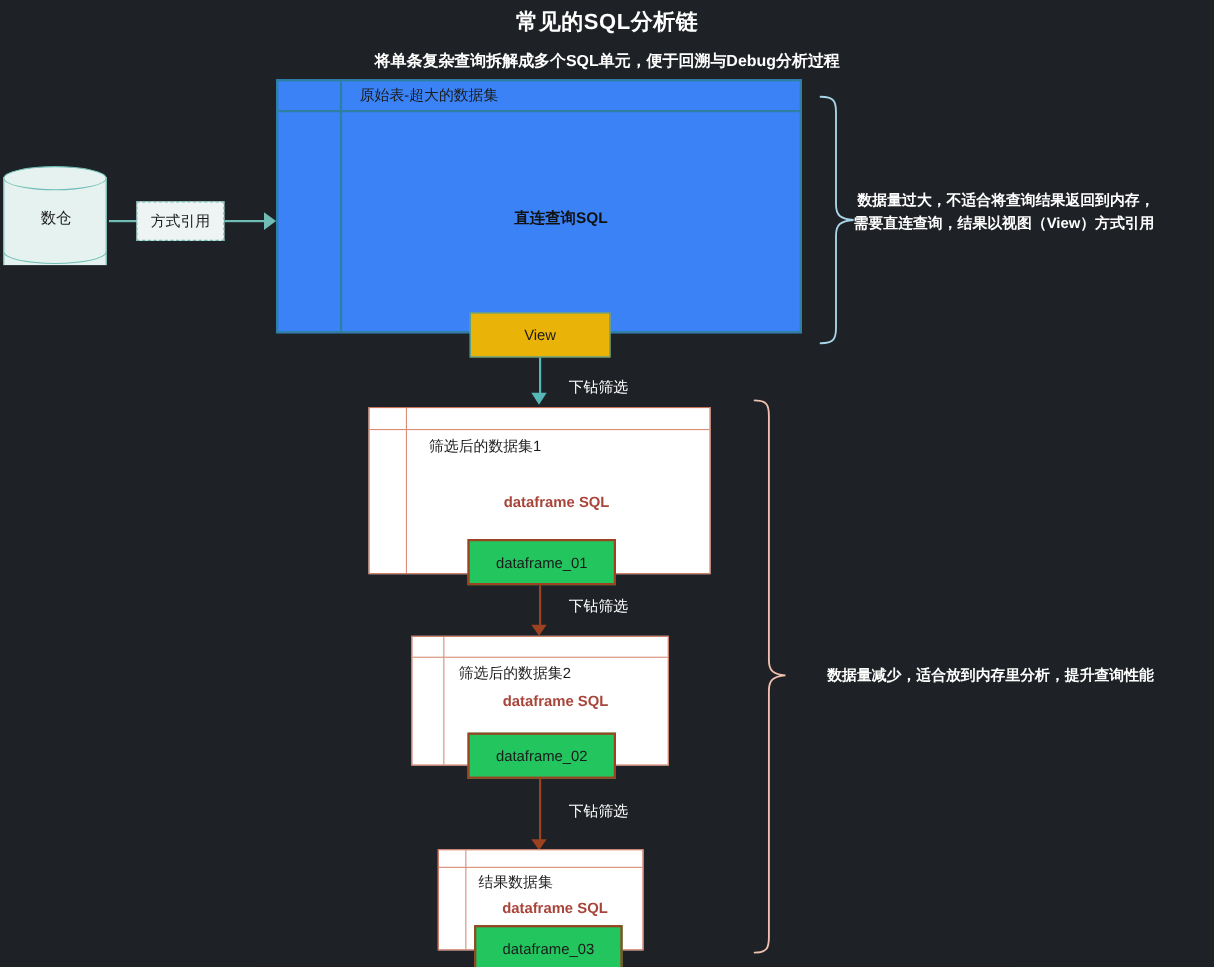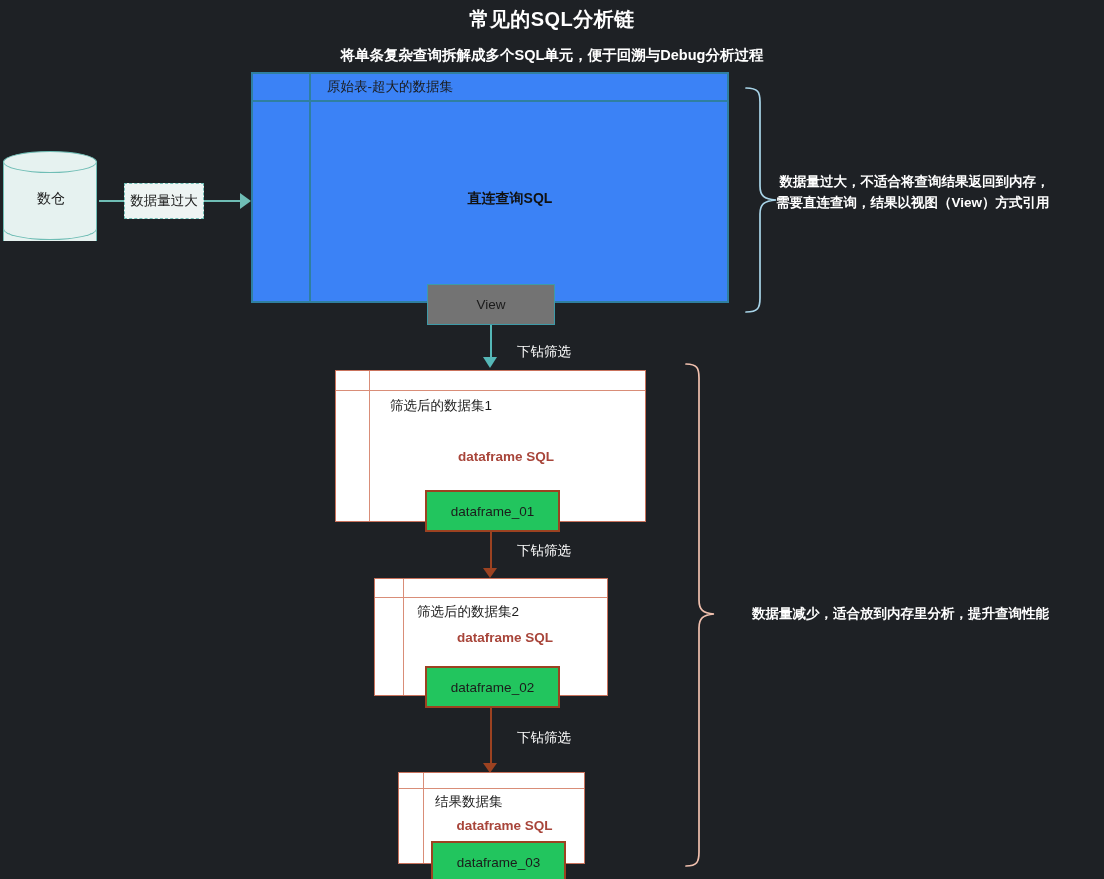--- a/index.html
+++ b/index.html
@@ -153,21 +153,21 @@
     text-align: center;
     font-size: 14px;
     font-weight: bold;
     color: #111111;
   }
 
   
   #view-box {
     left: 427px; top: 284px;
     width: 128px; height: 41px;
-    background: #737373;
+    background: #eab308;
     border: 1.6px solid #3e9aa8;
     box-sizing: border-box;
     display: flex;
     align-items: center;
     justify-content: center;
   }
   #view-label {
     font-size: 13.5px;
     color: #1b1b1b;
   }
@@ -295,21 +295,21 @@
   <div class="abs" id="warehouse-cylinder">
     <div class="cyl-body"></div>
     <div class="cyl-bottom"></div>
     <div class="cyl-top"></div>
     <div id="warehouse-label">数仓</div>
   </div>
 
   <div class="abs" id="cyl-cache-connector"></div>
 
   <div class="abs" id="query-cache-box">
-    <span id="query-cache-label">数据量过大</span>
+    <span id="query-cache-label">方式引用</span>
   </div>
 
   <div class="abs" id="cache-table-connector"></div>
   <div class="abs" id="cache-table-arrowhead"></div>
 
   <div class="abs" id="source-table-box">
     <div class="hdr-rule"></div>
     <div class="col-rule"></div>
     <div id="source-table-title">原始表-超大的数据集</div>
     <div id="source-table-sql">直连查询SQL</div>

